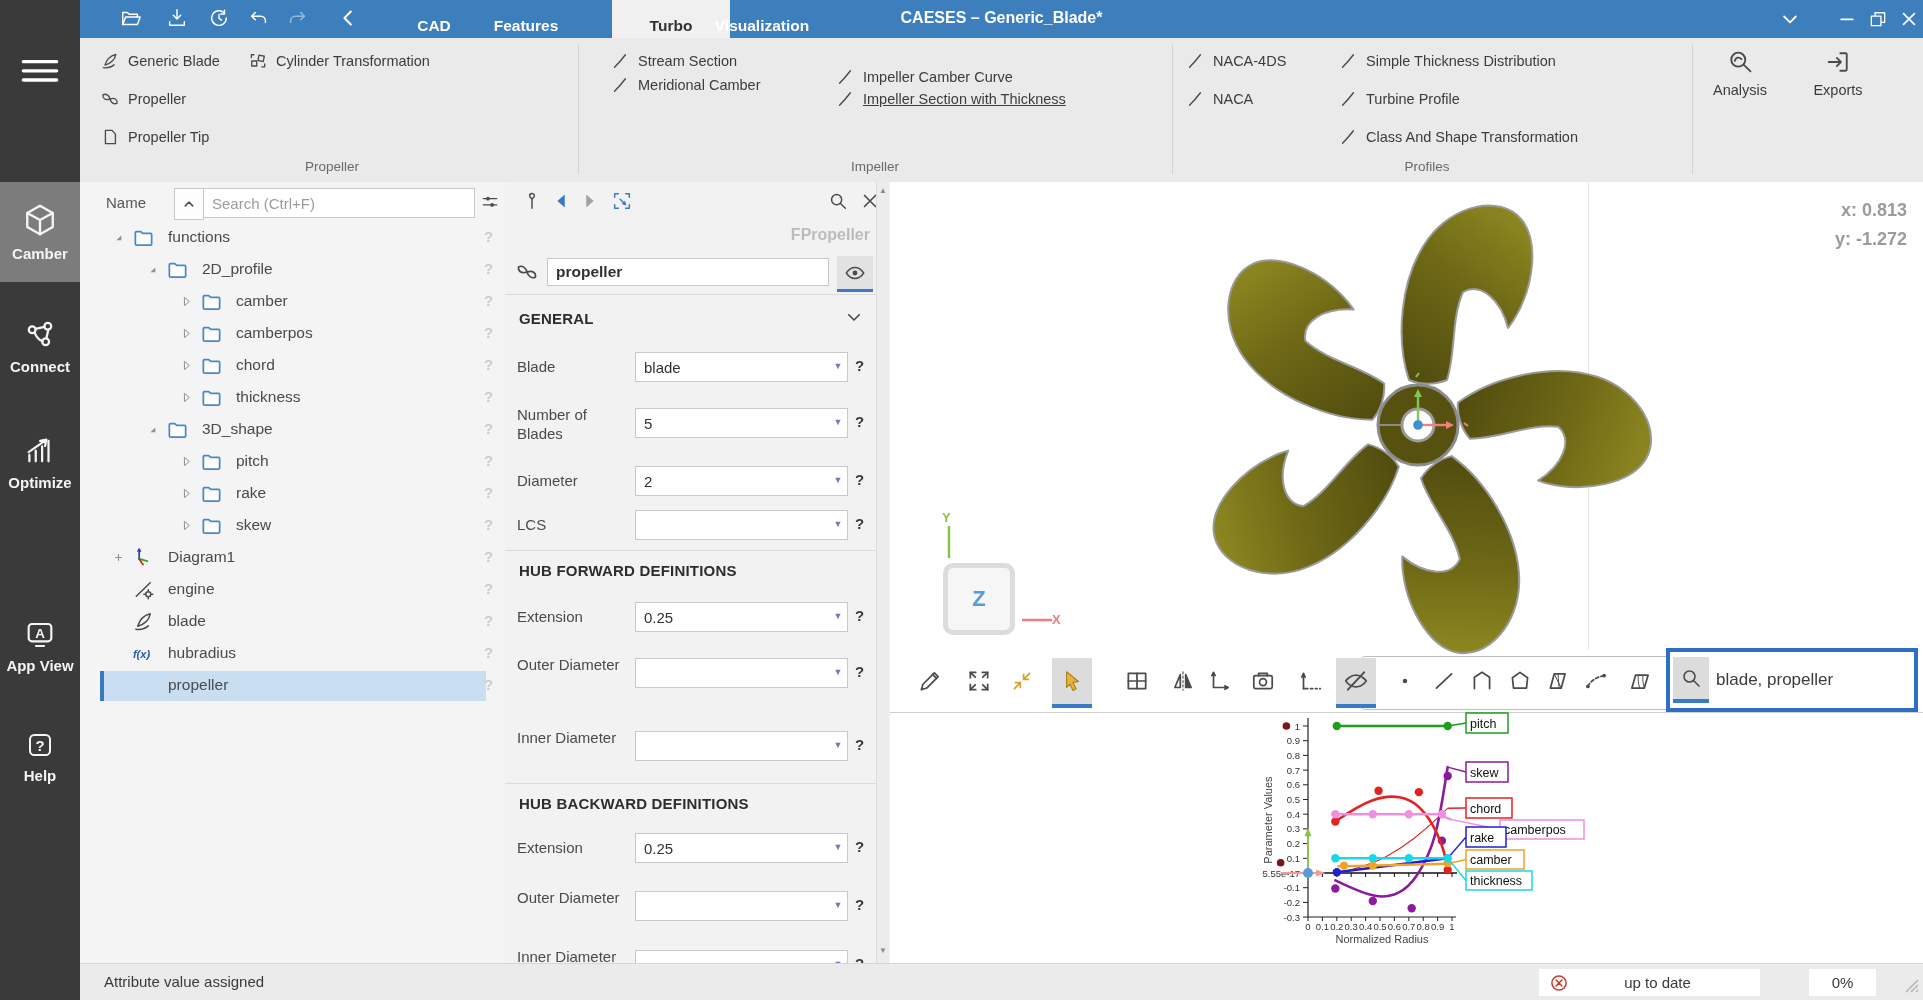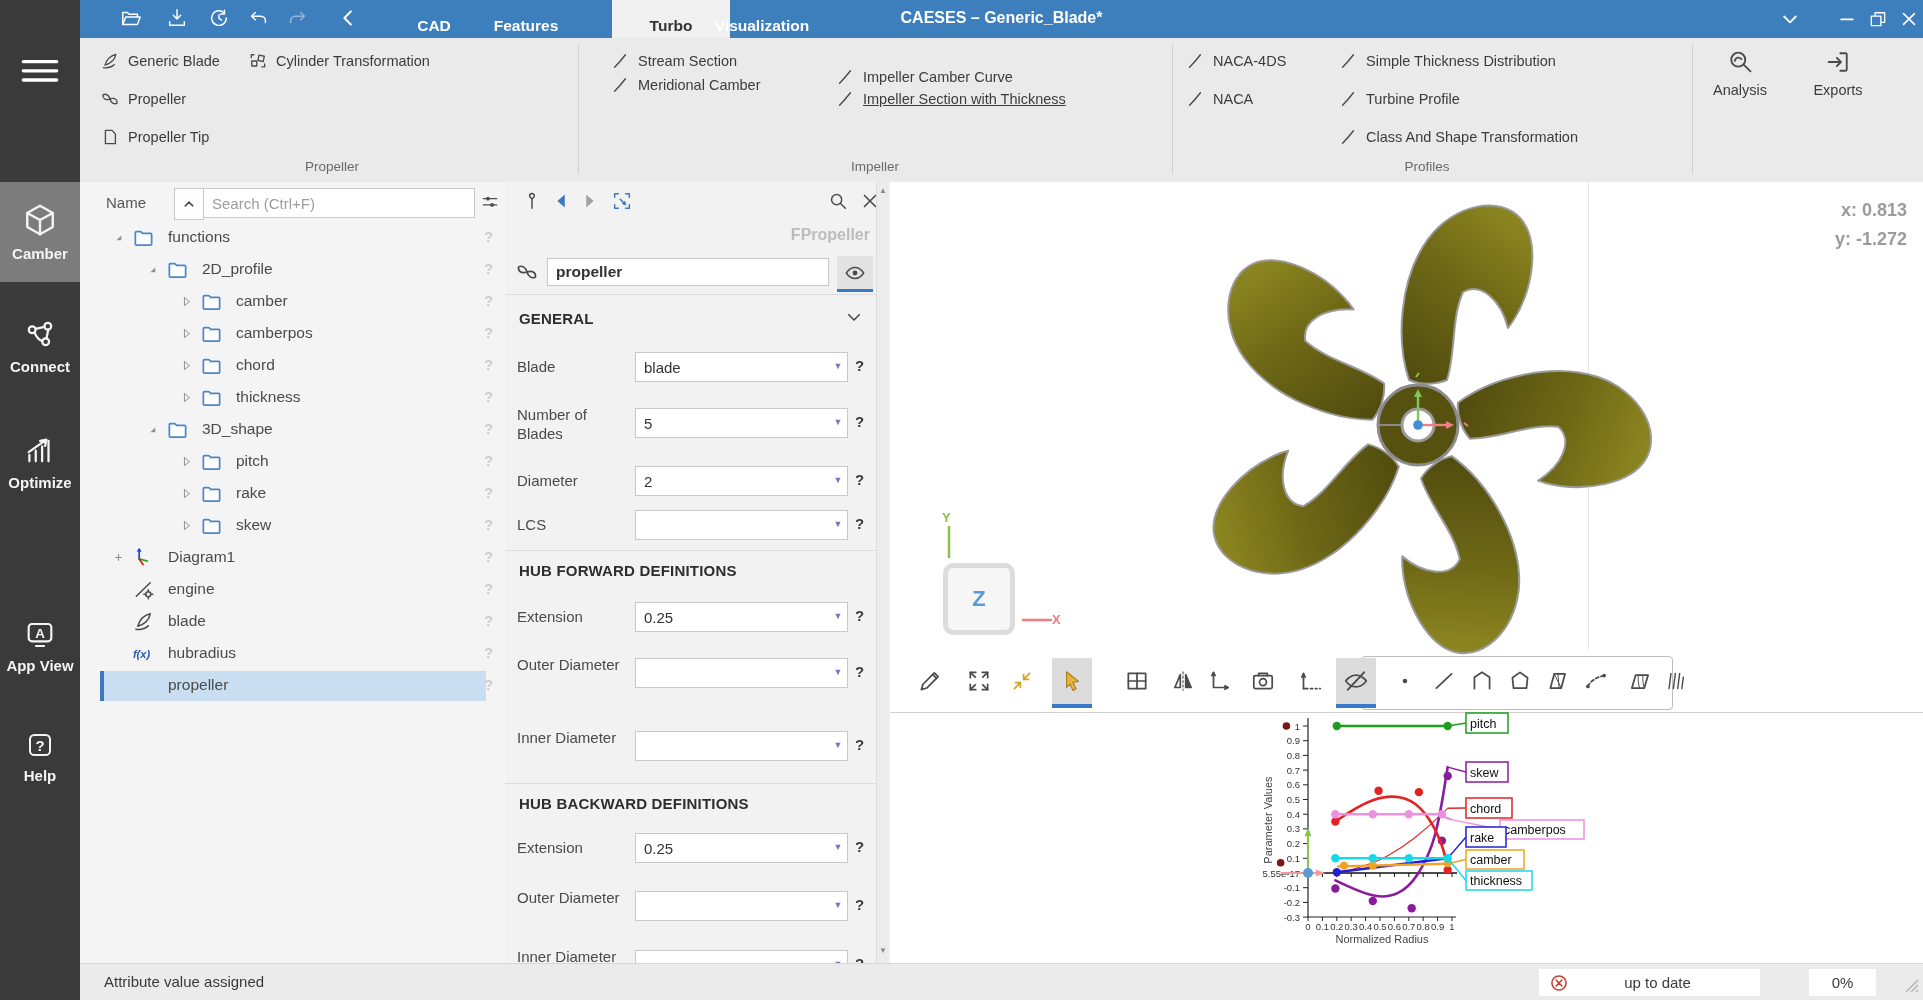--- a/index.html
+++ b/index.html
@@ -872,20 +872,31 @@
           </span>
         </div>
         <div class="vt" style="left: 765px;">
           <span class="ic">
             <svg viewBox="0 0 24 24" width="26" height="26" fill="none" stroke="currentColor" stroke-width="1.6" stroke-linecap="round" stroke-linejoin="round">
               <path d="M6.5 19l1.8-14M10.5 19l1.8-14M14.5 19l1.8-14M18.3 19l1.4-10.5" stroke-width="1.3"></path>
             </svg>
           </span>
         </div>
       </div>
+    <div id="vp-search-frame">
+      <div id="vp-search-ico">
+          <span class="ic">
+            <svg viewBox="0 0 24 24" width="24" height="24" fill="none" stroke="currentColor" stroke-width="1.6" stroke-linecap="round" stroke-linejoin="round">
+              <circle cx="10.5" cy="10.5" r="5.5"></circle>
+              <path d="M14.7 14.7L20 20"></path>
+            </svg>
+          </span>
+        </div>
+      <input id="vp-search" value="blade, propeller" style="">
+    </div>
   </div>
 
   <svg id="diagram-svg" width="1033" height="251" viewBox="890 712 1033 251">
       <text x="1383" y="711" text-anchor="middle" font-size="13.5" fill="#333">Radial Functions</text>
       <path d="M1308 718V917" stroke="#222" stroke-width="1.2" fill="none"></path>
       <path d="M1303 726H1308" stroke="#222" stroke-width="1"></path>
       <text x="1300" y="729.5" text-anchor="end" font-size="9.5" fill="#333">1</text>
       <path d="M1303 740.7H1308" stroke="#222" stroke-width="1"></path>
       <text x="1300" y="744.2" text-anchor="end" font-size="9.5" fill="#333">0.9</text>
       <path d="M1303 755.4H1308" stroke="#222" stroke-width="1"></path>

